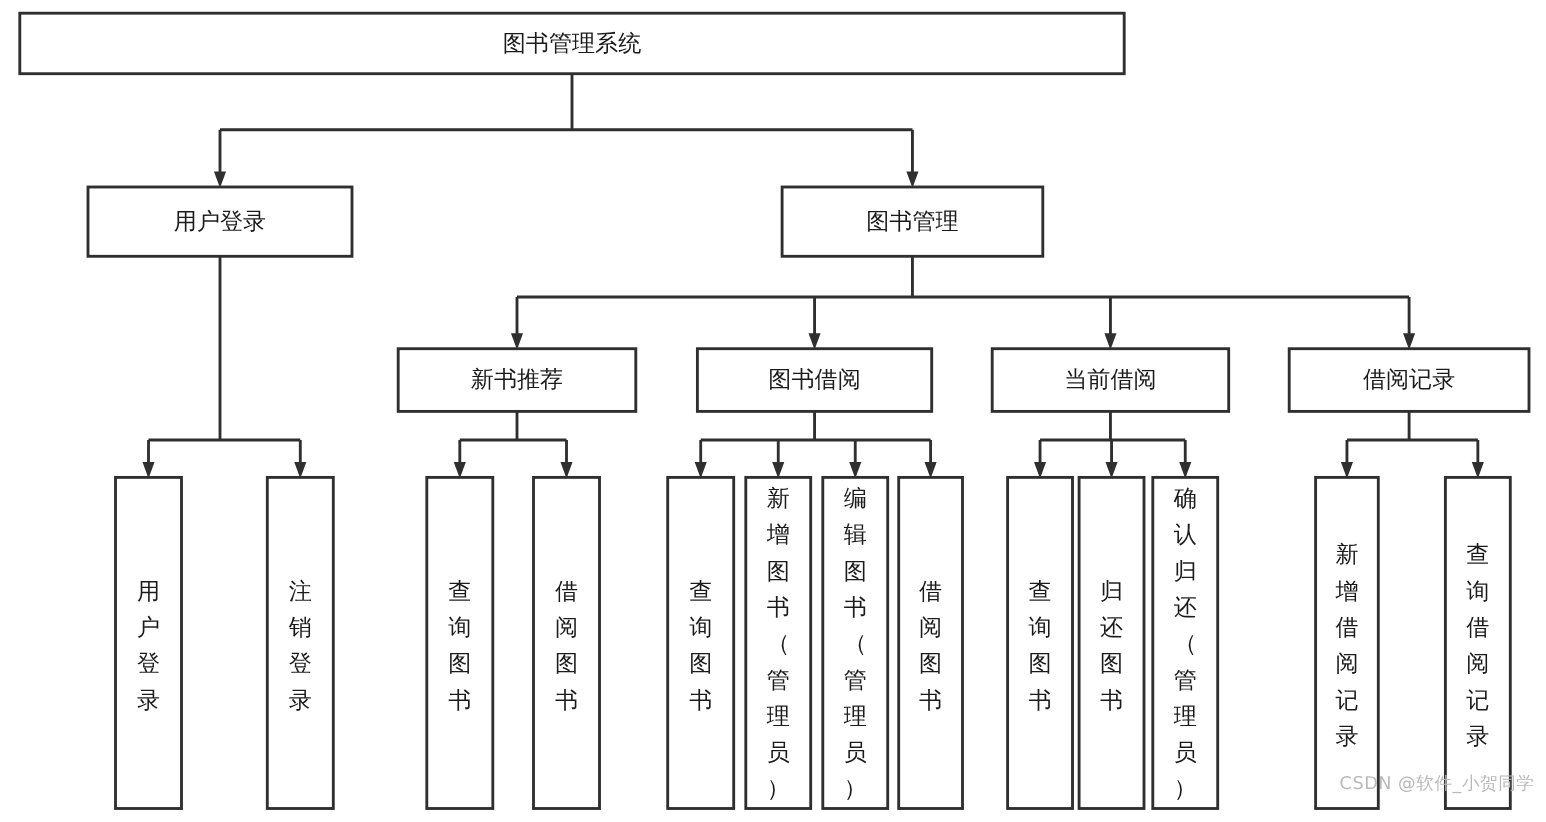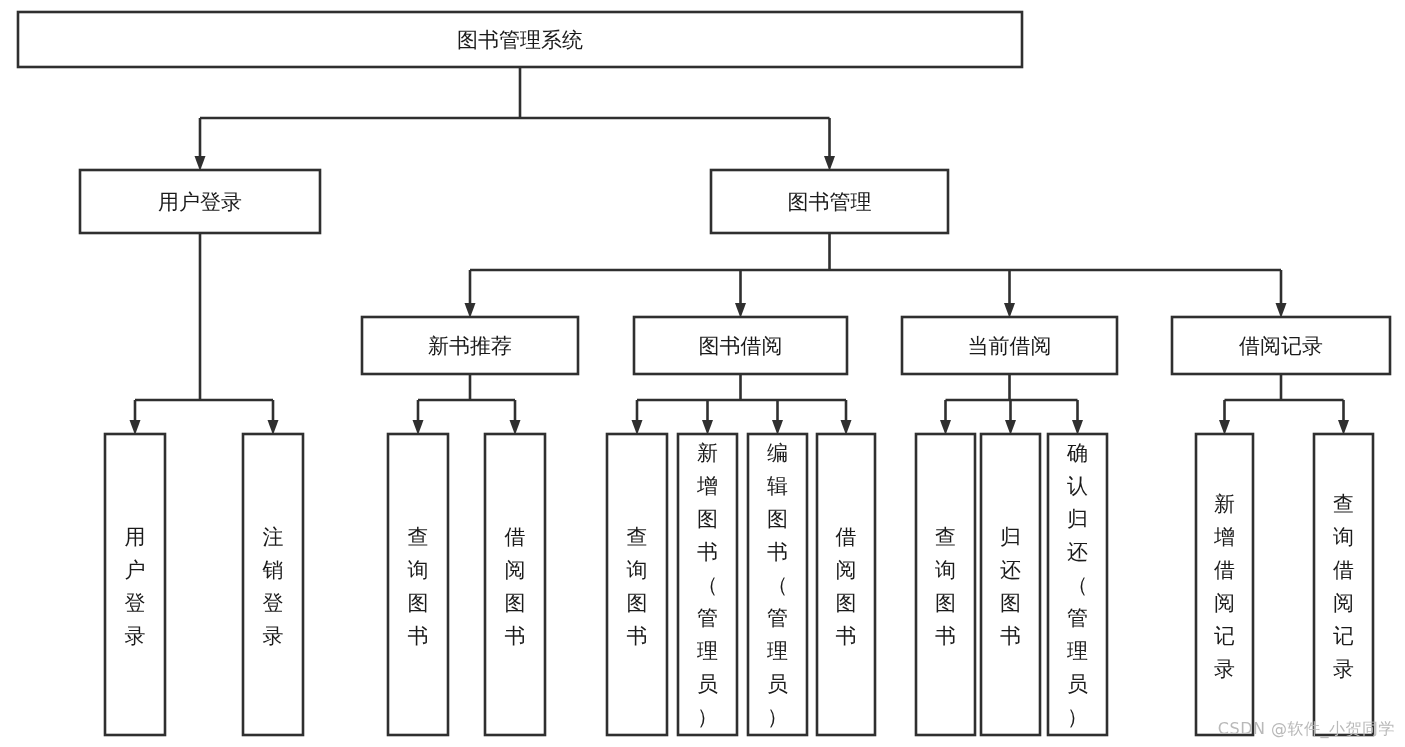--- a/index.html
+++ b/index.html
@@ -57,21 +57,21 @@
   }
   .node-label-v {
     font-family: "DejaVu Sans", "Liberation Sans", sans-serif;
     font-size: 21px;
     fill: #1b1b1b;
     text-anchor: middle;
   }
   .watermark {
     position: absolute;
     right: 10px;
-    bottom: 7px;
+    bottom: 24px;
     font-family: "DejaVu Sans", "Liberation Sans", sans-serif;
     font-size: 16px;
     color: #b9b9b9;
     letter-spacing: 0.5px;
     white-space: nowrap;
     pointer-events: none;
     user-select: none;
   }
 </style>
 </head>

